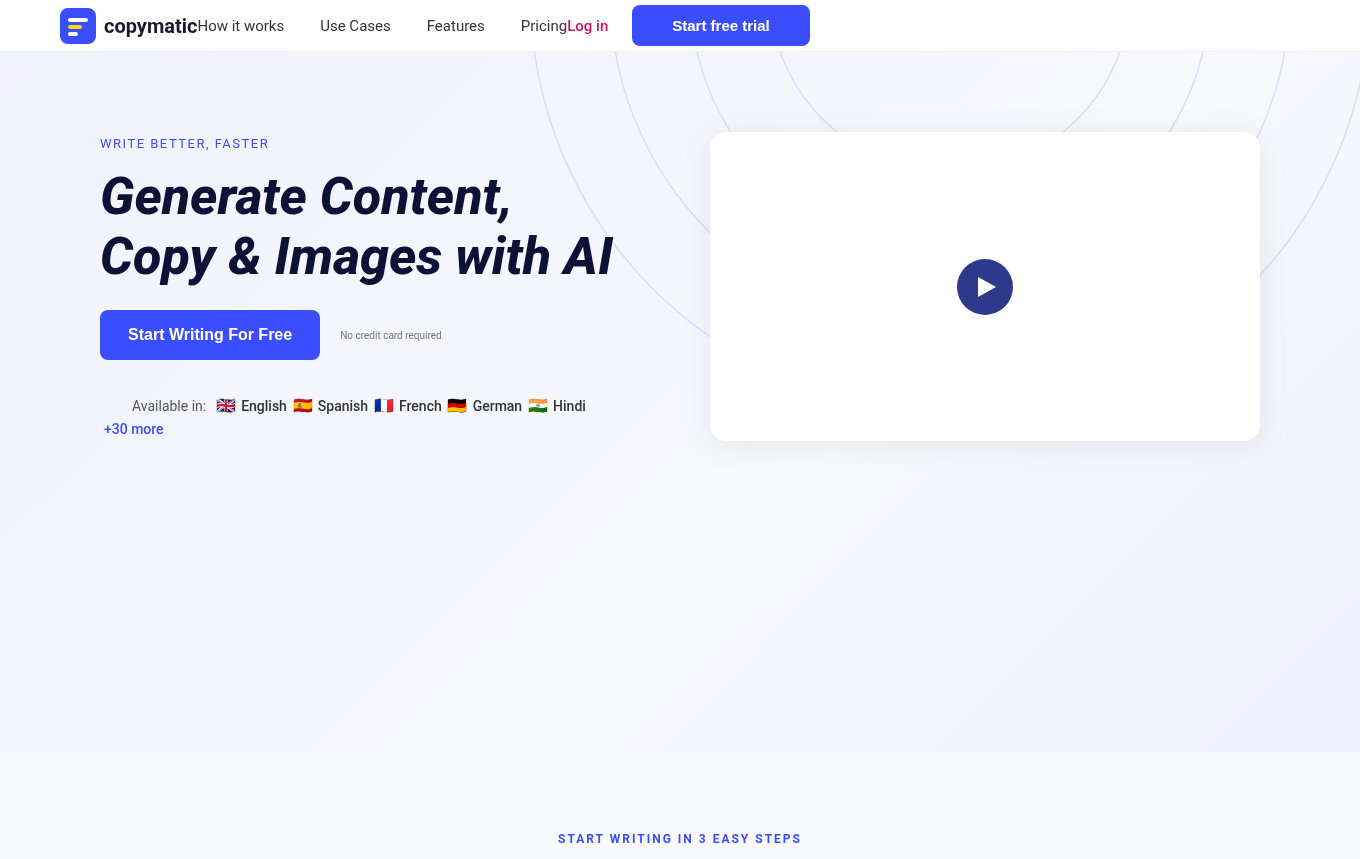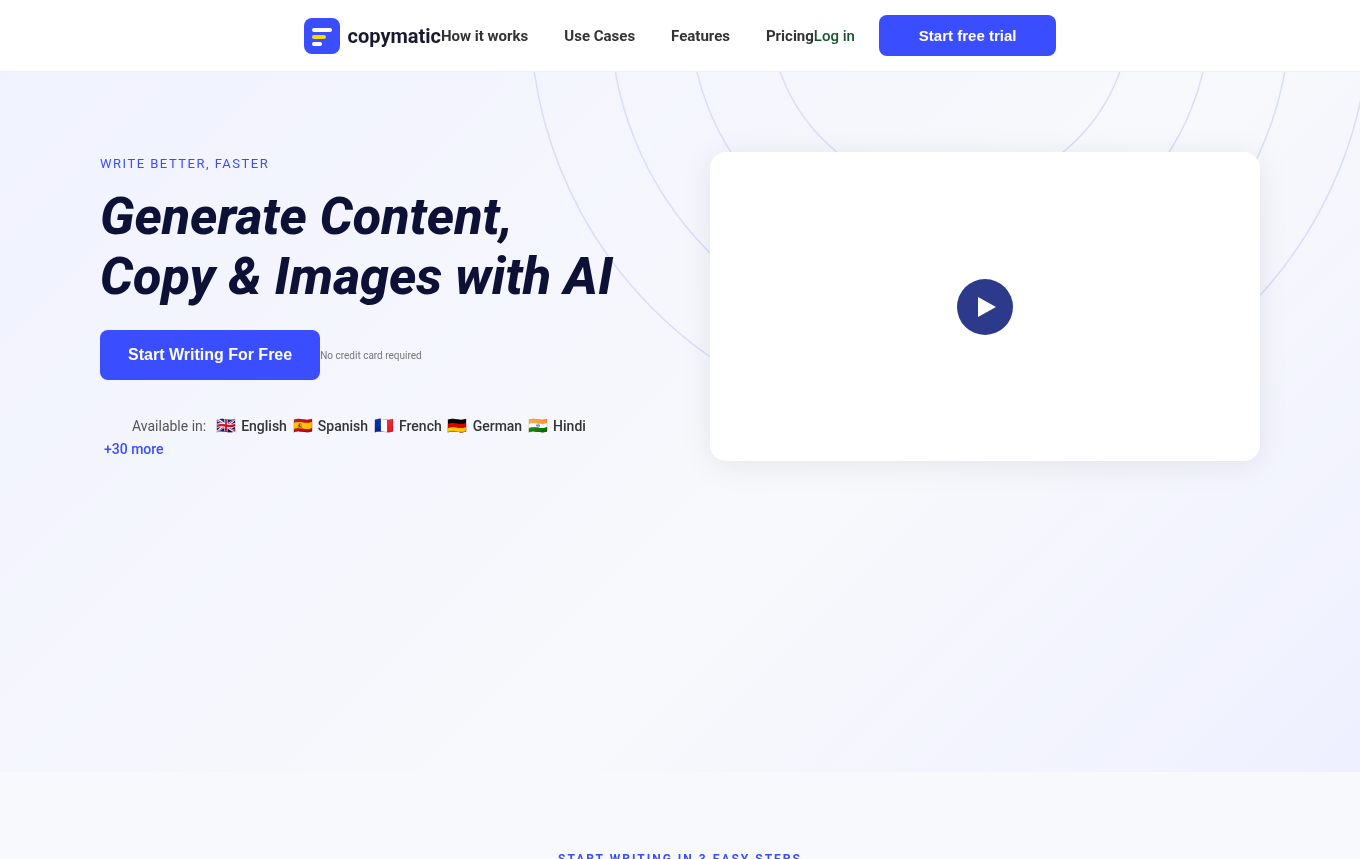--- a/index.html
+++ b/index.html
@@ -7,23 +7,23 @@
     body {
       font-family: -apple-system, BlinkMacSystemFont, 'Segoe UI', Roboto, sans-serif;
       background-color: #f8f9fc;
       overflow-x: hidden;
     }
 
     
     nav {
       display: flex;
       align-items: center;
-      justify-content: center;
+      justify-content: flex-start;
       padding: 0 60px;
-      height: 72px;
+      height: 52px;
       background: #fff;
       border-bottom: 1px solid #eee;
       position: relative;
       z-index: 10;
     }
 
     .logo-wrap {
       display: flex;
       align-items: center;
       gap: 8px;
@@ -43,32 +43,32 @@
     .nav-links {
       display: flex;
       gap: 36px;
       list-style: none;
     }
 
     .nav-links a {
       text-decoration: none;
       color: #333;
       font-size: 15px;
-      font-weight: 700;
+      font-weight: 400;
     }
 
     .nav-actions {
       display: flex;
       align-items: center;
       gap: 24px;
     }
 
     .login-link {
       text-decoration: none;
-      color: #14532d;
+      color: #be185d;
       font-size: 15px;
       font-weight: 500;
     }
 
     .btn-trial {
       background: #3b4eff;
       color: #fff;
       border: none;
       border-radius: 8px;
       padding: 12px 40px;
@@ -138,20 +138,21 @@
       font-size: 16px;
       line-height: 1.7;
       color: #555;
       margin-bottom: 36px;
       max-width: 480px;
     }
 
     .cta-row {
       display: flex;
       align-items: center;
+      gap: 20px;
       margin-bottom: 36px;
     }
 
     .btn-cta {
       background: #3b4eff;
       color: #fff;
       border: none;
       border-radius: 8px;
       padding: 16px 28px;
       font-size: 16px;

